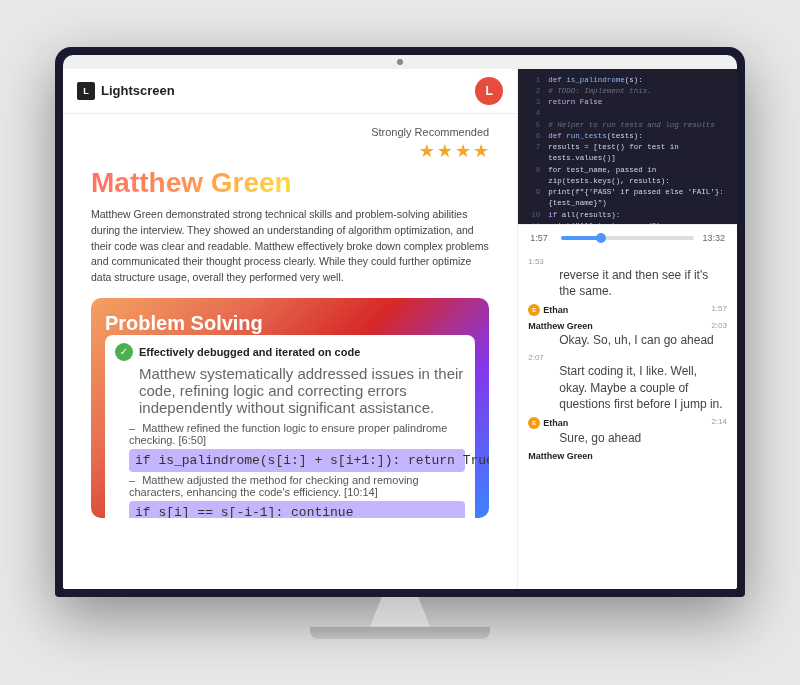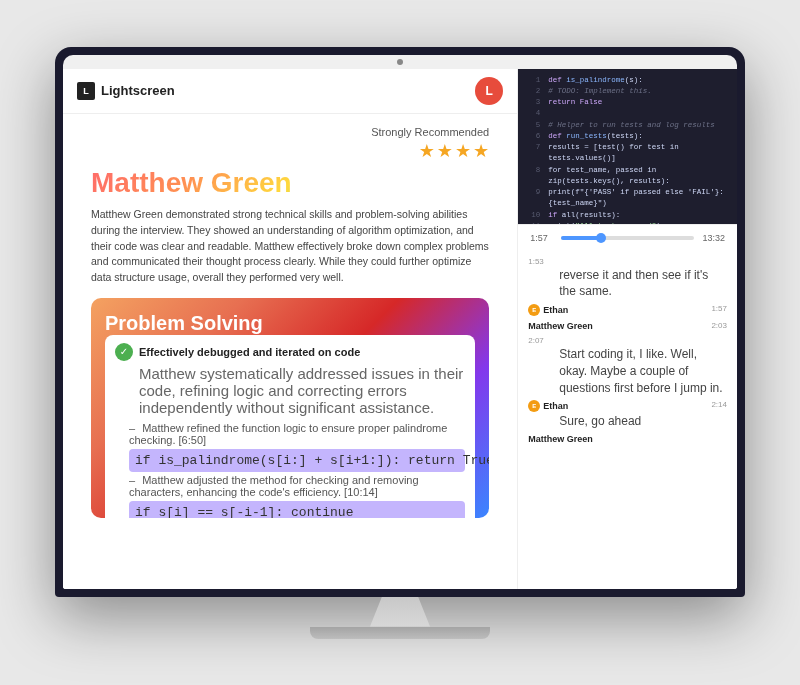--- a/index.html
+++ b/index.html
@@ -519,20 +519,21 @@
                 </span>
                 <span class="chat-time">1:57</span>
               </div>
             </div>
 
             <div class="chat-message">
               <div class="chat-meta">
                 <span class="chat-sender">Matthew Green</span>
                 <span class="chat-time">2:03</span>
               </div>
+              <div class="chat-text">Okay. So, uh, I can go ahead</div>
             </div>
 
             <div class="chat-message">
               <div class="chat-meta">
                 <span class="chat-time">2:07</span>
               </div>
               <div class="chat-text">Start coding it, I like. Well, okay. Maybe a couple of questions first before I jump in.</div>
             </div>
 
             <div class="chat-message">

